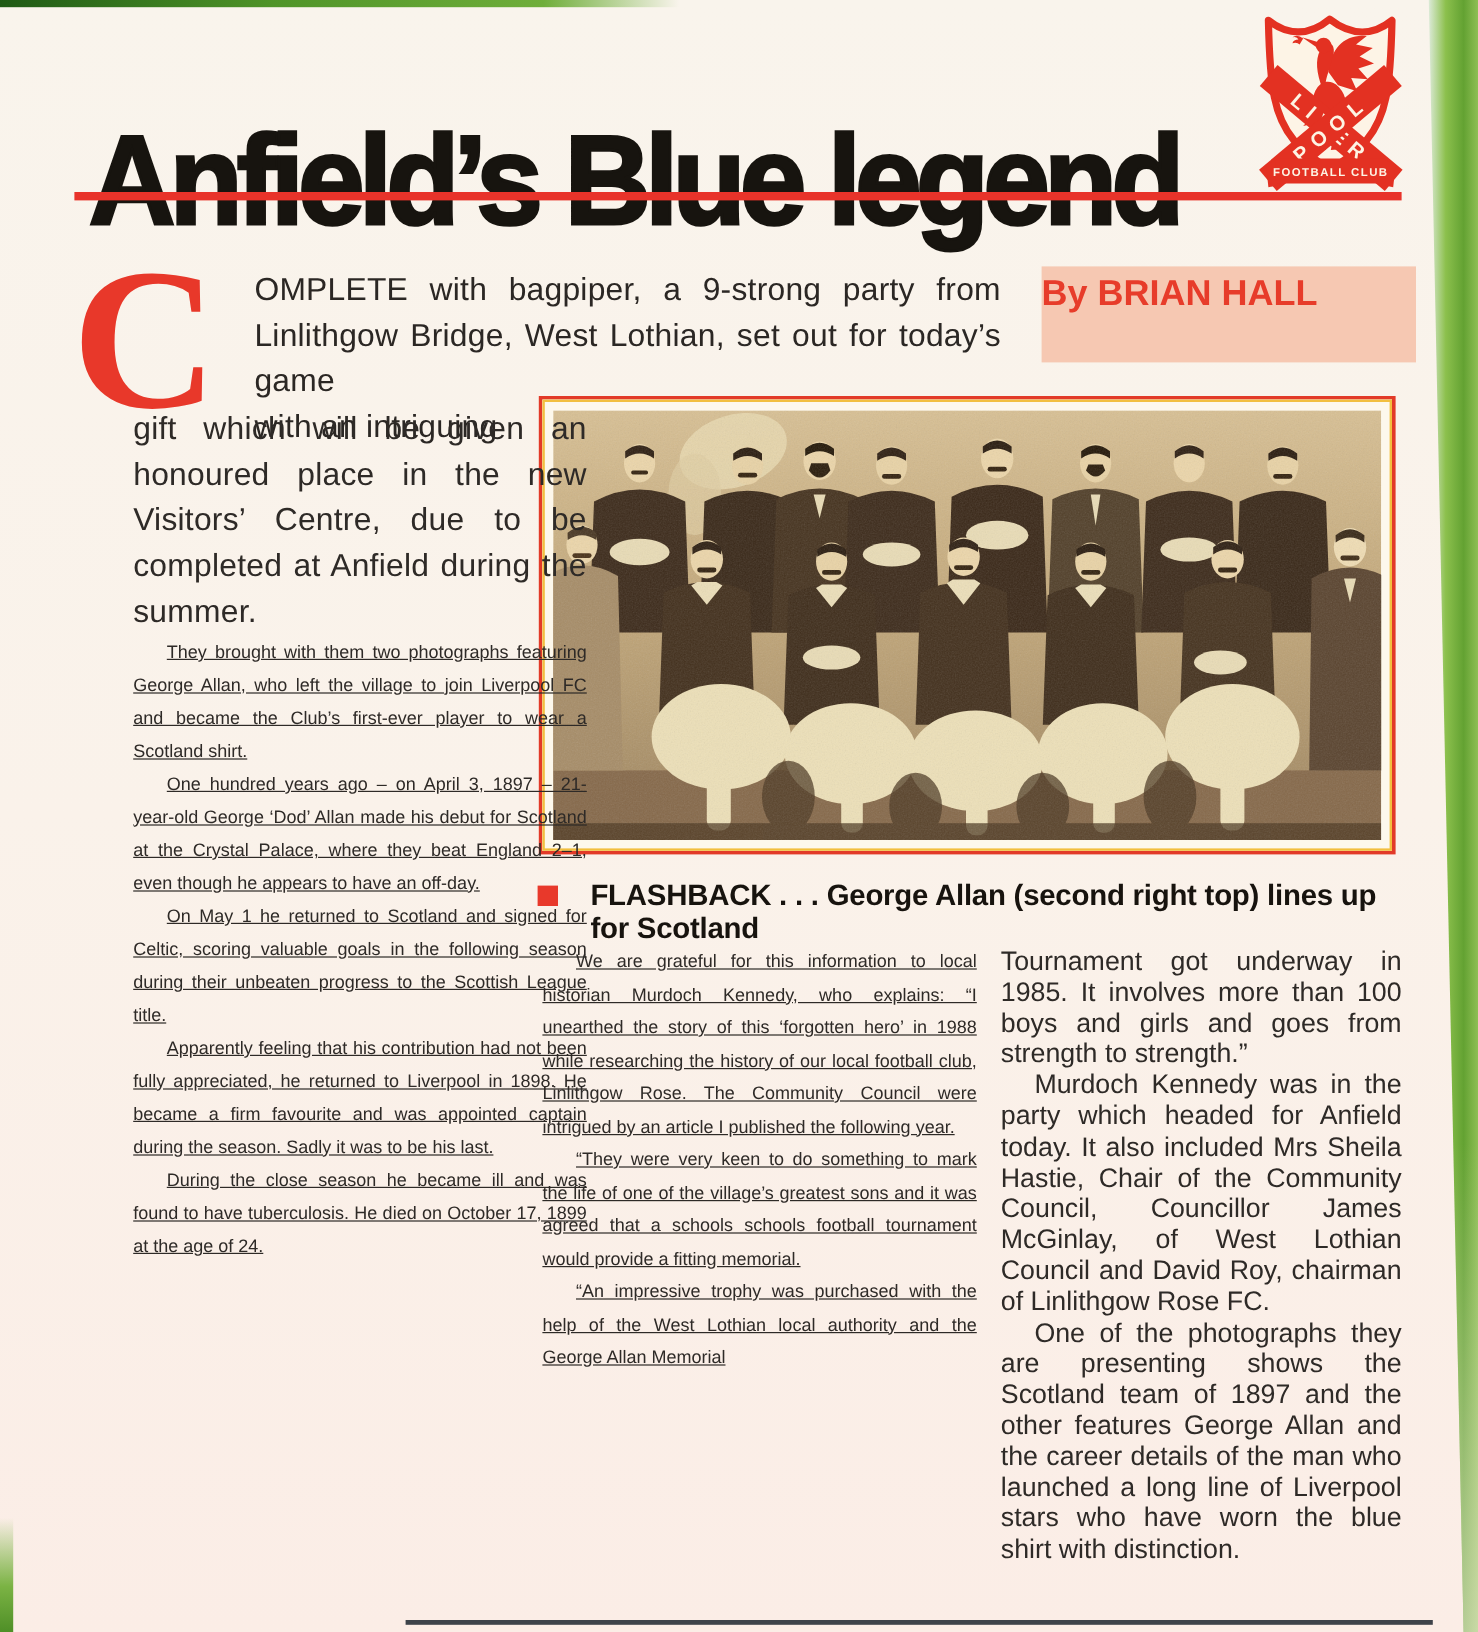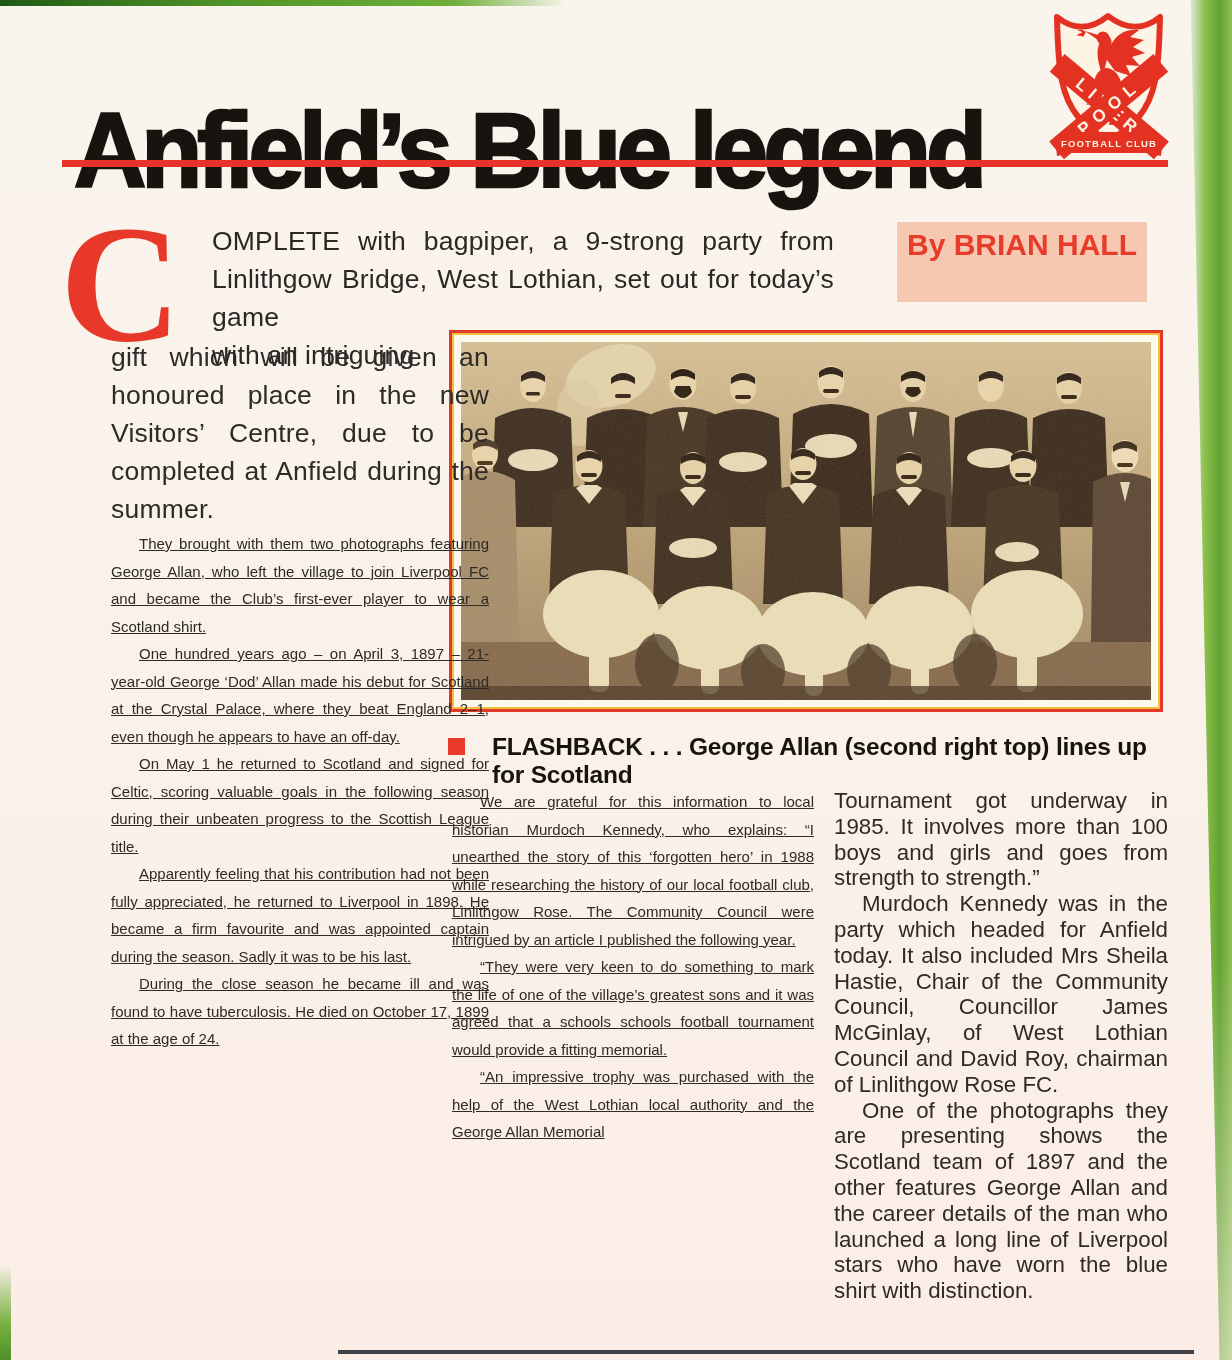--- a/index.html
+++ b/index.html
@@ -42,23 +42,23 @@
     position:absolute;left:60px;top:218px;width:150px;
     font-family:"Liberation Serif",serif;font-weight:bold;
     font-size:168px;line-height:0.78;color:#e8382a;
   }
   .intro{
     position:absolute;left:212px;top:222px;width:622px;
     font-size:26.5px;line-height:38px;color:#2b2724;letter-spacing:.2px;
   }
   .intro .jline{text-align:justify;text-align-last:justify;}
   .byline{
-    position:absolute;left:868px;top:222px;width:250px;height:80px;
+    position:absolute;left:868px;top:222px;width:312px;height:80px;
     background:#f6c8b2;color:#e73c2a;font-weight:bold;font-size:30px;
-    line-height:37px;text-align:center;padding-top:4px;box-sizing:border-box;margin-left:29px;
+    line-height:37px;padding-top:4px;box-sizing:border-box;
   }
 
   
   .photo-frame{position:absolute;left:449px;top:330px;border:3px solid #e23a28;background:#fffdf3;}
   .photo-yellow{border:2px solid #f2bf3e;padding:7px;background:#fdf8ec;}
   .photo-svg{display:block;}
   .caption{position:absolute;left:448px;top:733px;width:724px;display:flex;gap:27px;align-items:flex-start;}
   .caption-square{width:17px;height:17px;background:#e8392b;margin-top:5px;flex:0 0 auto;}
   .caption-text{font-weight:bold;font-size:24.5px;line-height:28px;color:#17130e;letter-spacing:-.2px;}
 

